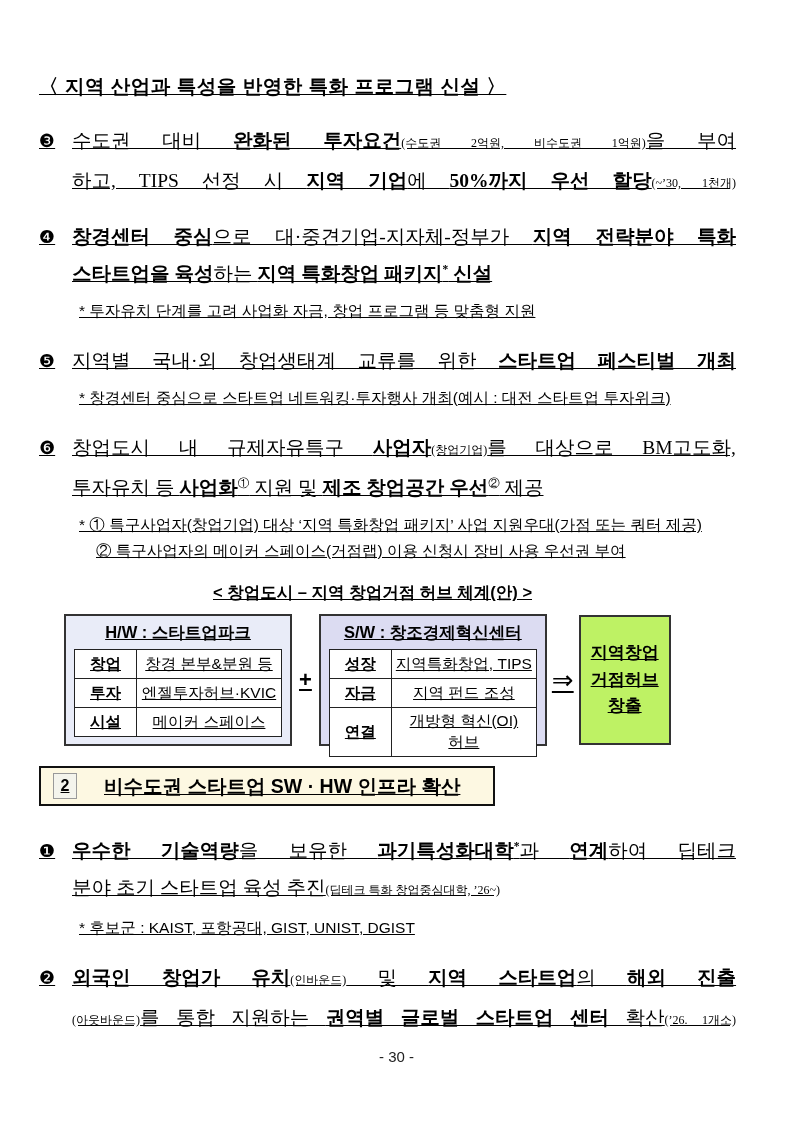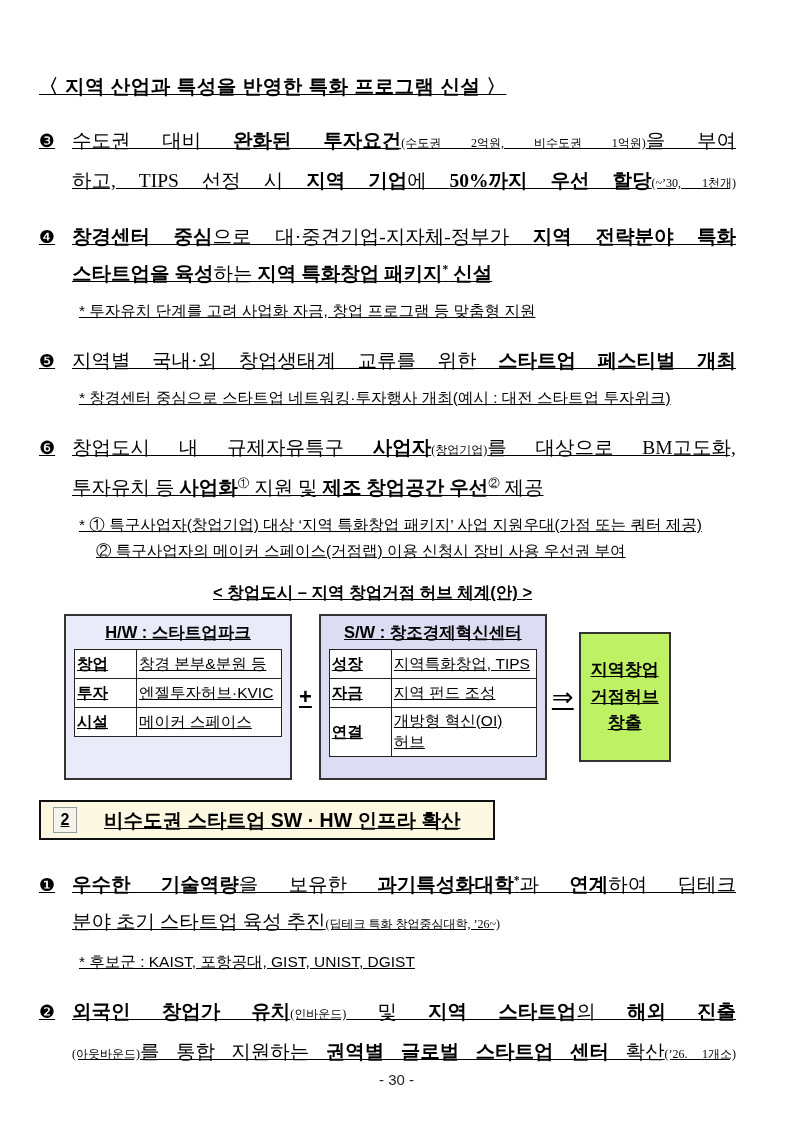--- a/index.html
+++ b/index.html
@@ -62,41 +62,41 @@
     margin:0 30px 10px 0;
   }
   .diagram {
     display:flex; align-items:center;
     margin:0 0 20px 25px;
   }
   .dbox {
     border:2px solid #333;
     padding:5px 8px 9px;
     width:228px;
-    height:166px;
+    height:132px;
   }
   .dbox.left  { background:#e9ecf8; }
   .dbox.right { background:#dcdcf2; }
   .dbox-hdr {
     text-align:center;
     font-family:"Liberation Sans", sans-serif;
     font-weight:bold;
     font-size:16.5px;
     padding:1px 0 5px;
   }
   .dtable {
     width:100%;
     border-collapse:collapse;
     background:#fff;
     font-family:"Liberation Sans", sans-serif;
     font-size:15.5px;
   }
   .dtable td {
     border:1.6px solid #222;
-    text-align:left;
+    text-align:center;
     padding:3px 2px;
     height:29px;
     word-break:keep-all;
   }
   .dtable td.lbl { width:62px; font-weight:bold; }
   .plus {
     font-family:"Liberation Sans", sans-serif;
     font-weight:bold; font-size:22px;
     margin:0 7px;
   }
@@ -133,21 +133,21 @@
   .sec2-title {
     font-family:"Liberation Sans", sans-serif;
     font-weight:bold;
     font-size:19.5px;
     white-space:nowrap;
     margin-left:16px;
   }
   
   .footer {
     position:absolute;
-    left:0; bottom:33px;
+    left:0; bottom:56px;
     width:100%;
     text-align:center;
     font-family:"Liberation Sans", sans-serif;
     font-size:15px;
     color:#222;
   }
 </style>
 </head>
 <body>
 

